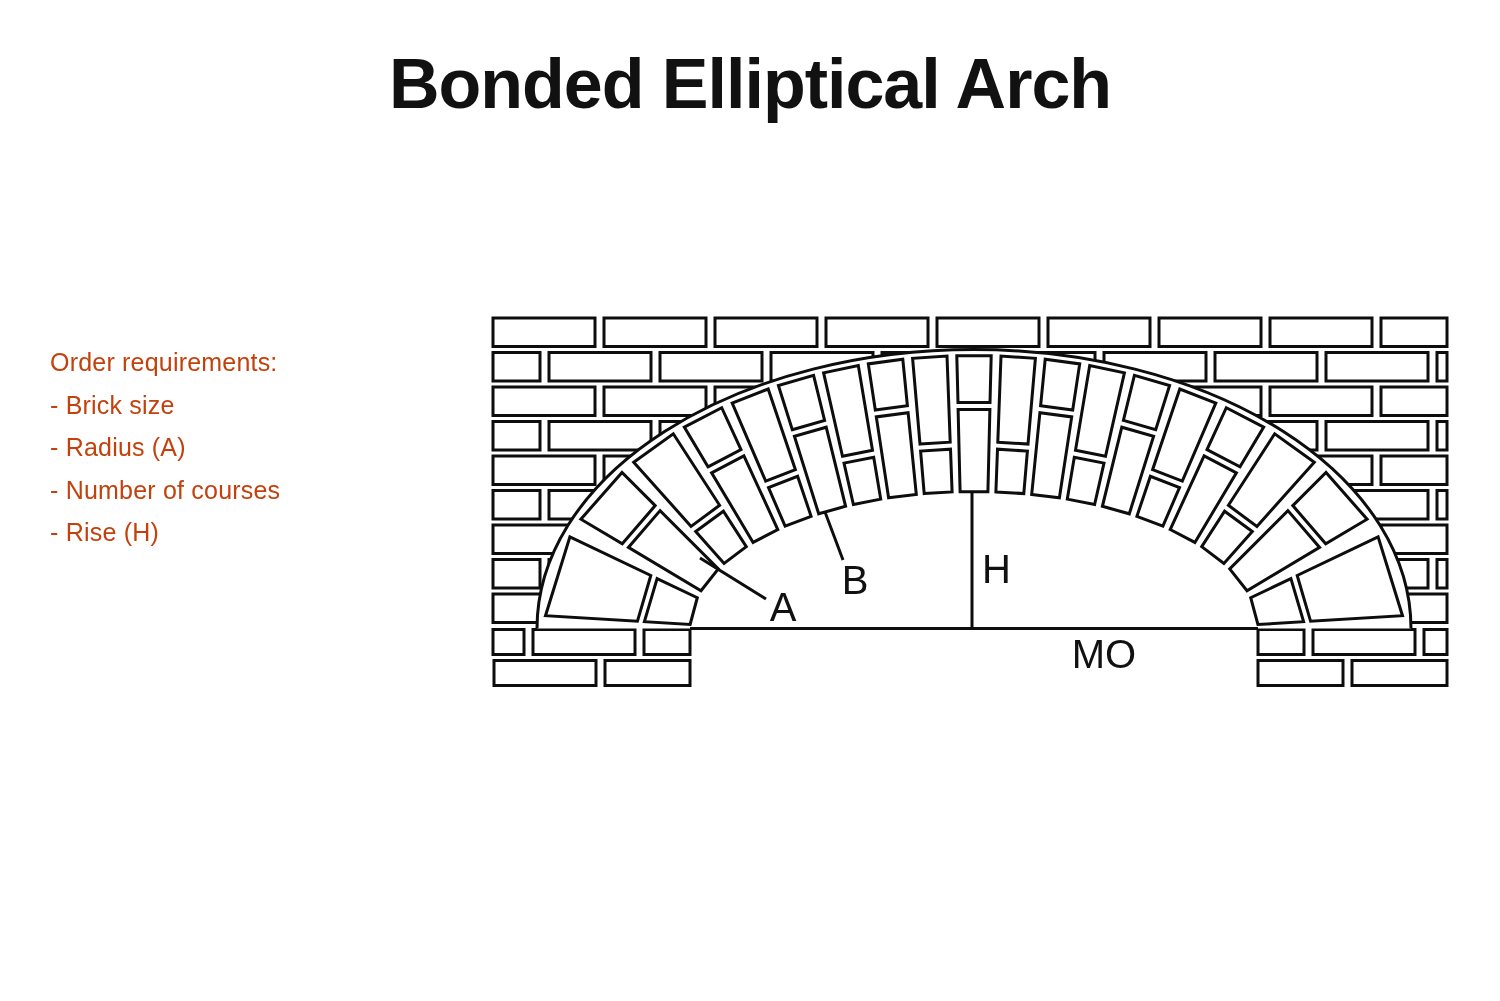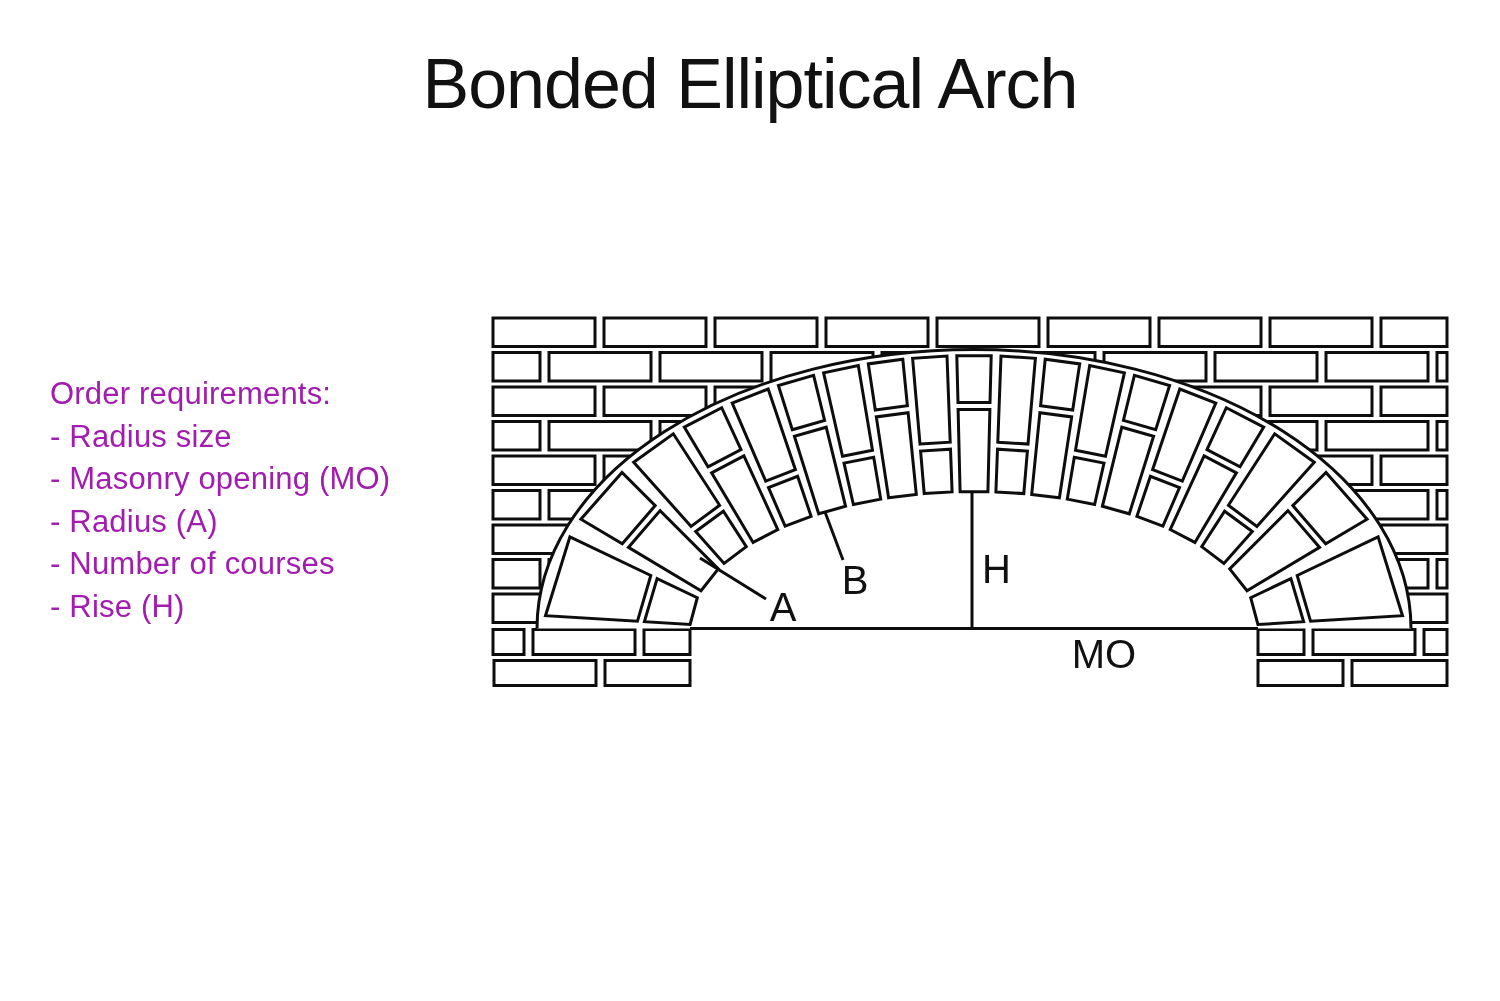--- a/index.html
+++ b/index.html
@@ -5,47 +5,46 @@
   html,body{margin:0;padding:0}
   body{
     width:1500px;height:1001px;position:relative;overflow:hidden;
     background:#ffffff;
     font-family:"Liberation Sans",sans-serif;
     color:#111;
   }
   .title{
     position:absolute;left:0;top:44px;width:100%;
     text-align:center;
-    font-size:70px;font-weight:400;letter-spacing:-1px;
+    font-size:70px;font-weight:700;letter-spacing:-1px;
     margin:0;color:#111;
   }
   .reqs{
-    position:absolute;left:50px;top:373px;
-    font-size:31px;line-height:42.5px;letter-spacing:.2px;
-    color:#a21caf;
+    position:absolute;left:50px;top:341px;
+    font-size:25px;line-height:42.5px;letter-spacing:.2px;
+    color:#c2410c;
   }
   .reqs .heading{white-space:nowrap}
   .reqs ul{list-style:none;margin:0;padding:0}
   .reqs li{white-space:nowrap}
   #diagram{position:absolute;left:0;top:0}
   #diagram text{
     font-family:"Liberation Sans",sans-serif;
     fill:#111;font-size:40px;
   }
 </style>
 </head>
 <body>
 
 <h1 class="title">Bonded Elliptical Arch</h1>
 
 <div class="reqs">
   <div class="heading">Order requirements:</div>
   <ul>
-    <li>- Radius size</li>
-    <li>- Masonry opening (MO)</li>
+    <li>- Brick size</li>
     <li>- Radius (A)</li>
     <li>- Number of courses</li>
     <li>- Rise (H)</li>
   </ul>
 </div>
 
 <svg id="diagram" width="1500" height="1001" viewBox="0 0 1500 1001">
   <defs id="diagram-defs">
       <clipPath id="wallclip">
         <path d="M488,313 H1452 V1001 H488 Z M537,628.5 A437,279 0 0 1 974,349.5 A437,279 0 0 1 1411,628.5 Z" clip-rule="evenodd"></path>

